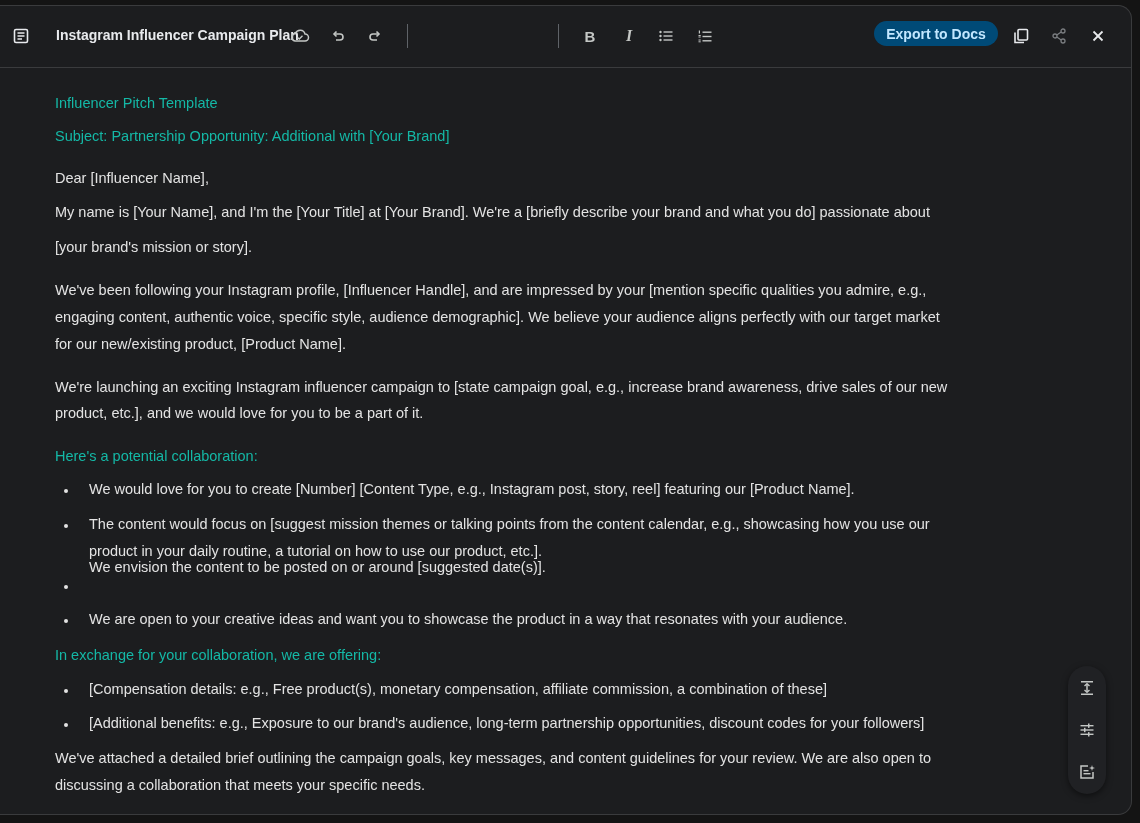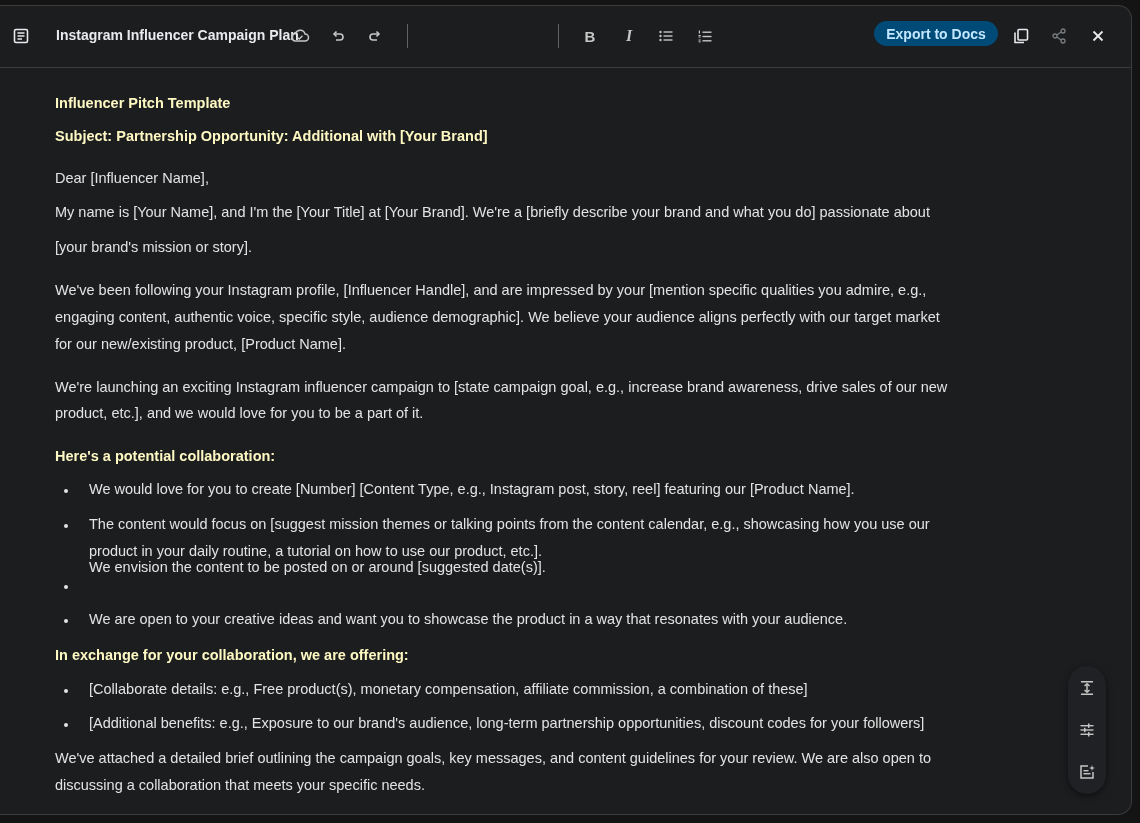--- a/index.html
+++ b/index.html
@@ -55,21 +55,21 @@
       width: 124px; height: 25px; border-radius: 16px;
       background: #004a77; color: #c2e7ff;
       font-size: 14px; font-weight: bold;
       display: flex; align-items: center; justify-content: center;
       cursor: pointer;
     }
     .content {
       position: absolute; left: 55px; top: 62px; right: 90px;
       color: #e3e3e3; font-size: 14.5px; line-height: 25px;
     }
-    .content .h { font-weight: bold; color: #fef9c3; }
+    .content .h { font-weight: normal; color: #14b8a6; }
     .p { position: absolute; left: 0; white-space: nowrap; }
     .bullet {
       position: absolute; left: 9px; width: 4px; height: 4px;
       border-radius: 50%; background: #e3e3e3;
     }
     .li { position: absolute; left: 34px; white-space: nowrap; }
     .side-pill {
       position: absolute; left: 1068px; top: 660px;
       width: 38px; height: 128px; border-radius: 19px;
       background: #202124;
@@ -201,21 +201,21 @@
 
     <span class="bullet" style="top:517px"></span>
     <div class="li" style="top:487px">We envision the content to be posted on or around [suggested date(s)].</div>
 
     <span class="bullet" style="top:551px"></span>
     <div class="li" style="top:539px">We are open to your creative ideas and want you to showcase the product in a way that resonates with your audience.</div>
 
     <div class="p h" style="top:575px">In exchange for your collaboration, we are offering:</div>
 
     <span class="bullet" style="top:621px"></span>
-    <div class="li" style="top:609px">[Collaborate details: e.g., Free product(s), monetary compensation, affiliate commission, a combination of these]</div>
+    <div class="li" style="top:609px">[Compensation details: e.g., Free product(s), monetary compensation, affiliate commission, a combination of these]</div>
 
     <span class="bullet" style="top:655px"></span>
     <div class="li" style="top:643px">[Additional benefits: e.g., Exposure to our brand's audience, long-term partnership opportunities, discount codes for your followers]</div>
 
     <div class="p" style="top:678px">We've attached a detailed brief outlining the campaign goals, key messages, and content guidelines for your review. We are also open to</div>
     <div class="p" style="top:705px">discussing a collaboration that meets your specific needs.</div>
   </div>
 
   <div class="side-pill">
     <span class="side-icon" style="top:12px">

